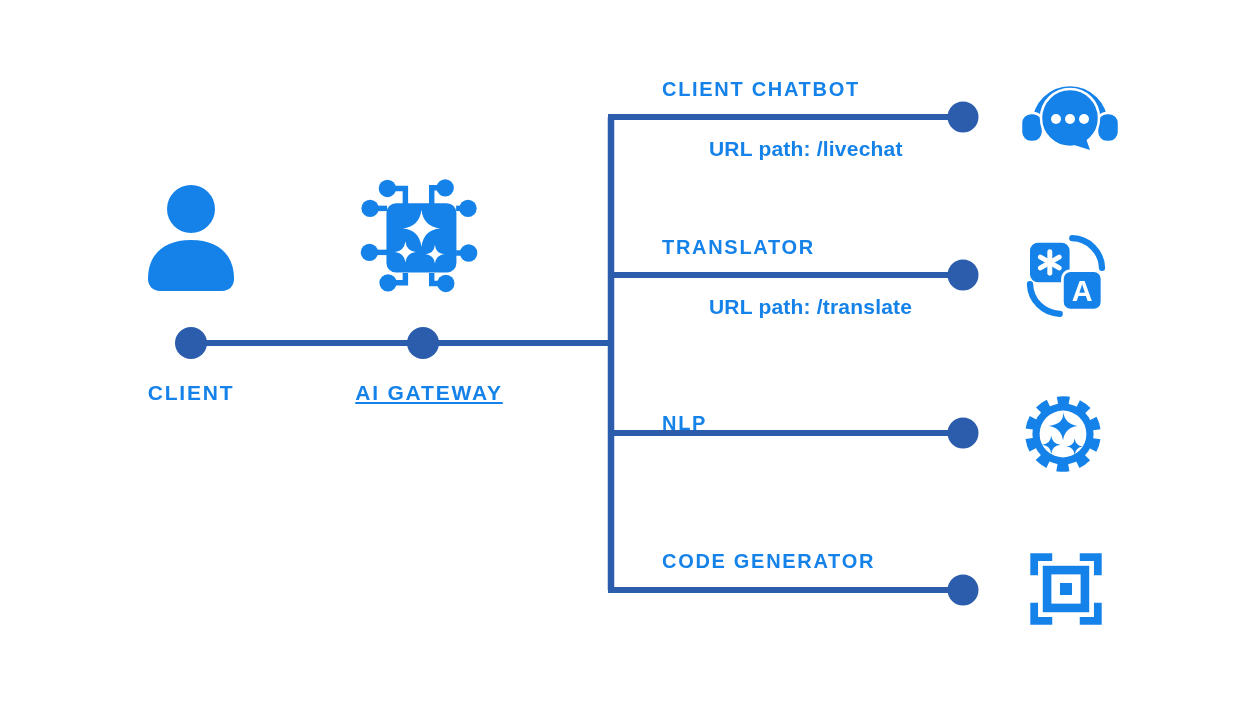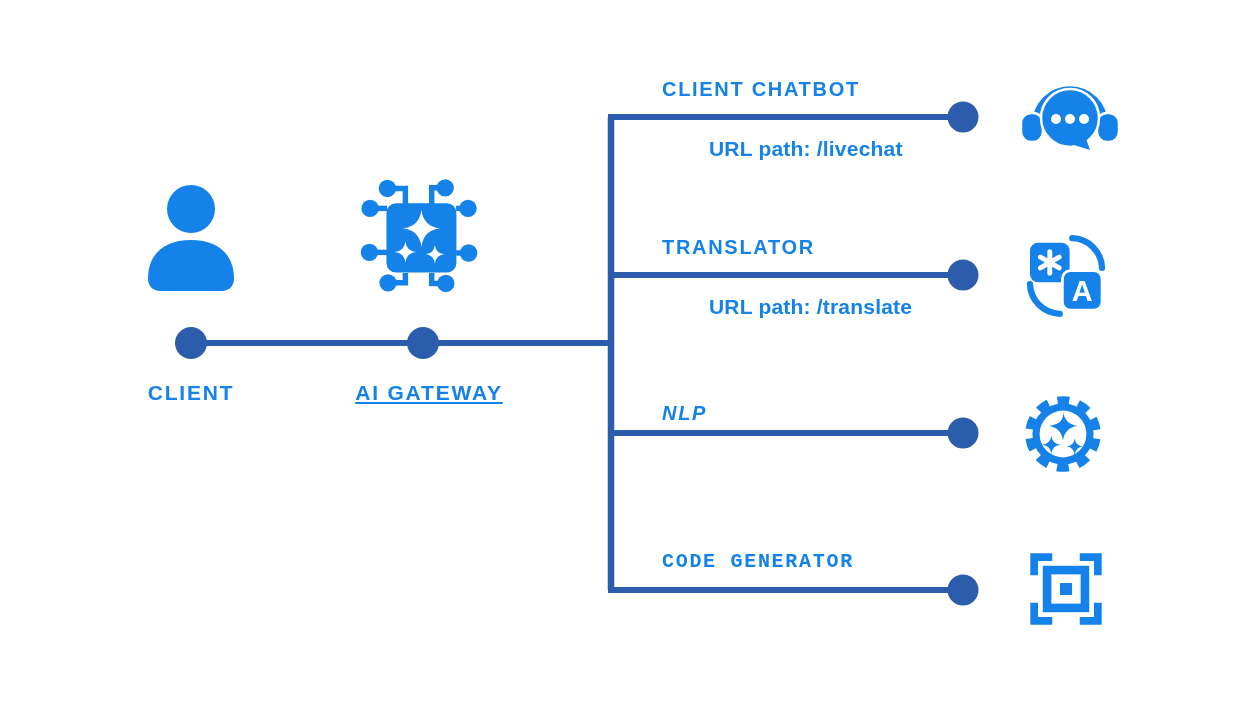--- a/index.html
+++ b/index.html
@@ -110,33 +110,33 @@
     <rect x="10" y="13" width="44" height="44" rx="9" fill="currentColor"></rect>
     <g stroke="#fff" stroke-width="5.5" stroke-linecap="round">
       <line x1="32" y1="23" x2="32" y2="47"></line>
       <line x1="21.6" y1="29" x2="42.4" y2="41"></line>
       <line x1="42.4" y1="29" x2="21.6" y2="41"></line>
     </g>
     <rect x="46" y="44" width="44" height="44" rx="9" fill="currentColor" stroke="#fff" stroke-width="3"></rect>
     <text x="68" y="78" font-size="32" font-weight="700" fill="#fff" text-anchor="middle">A</text>
   </svg>
 
-  <div class="svc-name" style="top:402px;font-style:italic;">NLP</div>
+  <div class="svc-name" style="top:412px;">NLP</div>
   <svg class="icon abs" style="left:1018px; top:386px;" width="90" height="96" viewBox="0 0 100 100">
     <circle cx="50" cy="50" r="35" fill="none" stroke="currentColor" stroke-width="14" stroke-dasharray="12.3 9.7" transform="rotate(8 50 50)"></circle>
     <circle cx="50" cy="50" r="34" fill="currentColor"></circle>
     <circle cx="50" cy="50" r="26" fill="#fff"></circle>
     <g fill="currentColor">
       <path d="M50,25 Q52,39 66,41 Q52,43 50,57 Q48,43 34,41 Q52,39 50,25 Z"></path>
       <path d="M37,52 Q38,61 47,62 Q38,63 37,72 Q36,63 27,62 Q36,61 37,52 Z"></path>
       <path d="M63,55 Q64,63 72,64 Q64,65 63,73 Q62,65 54,64 Q62,63 63,55 Z"></path>
     </g>
   </svg>
 
-  <div class="svc-name" style="top:550px;font-family:Liberation Mono, monospace;">CODE GENERATOR</div>
+  <div class="svc-name" style="top:550px;">CODE GENERATOR</div>
   <svg class="icon abs" style="left:1023px; top:546px;" width="86" height="86" viewBox="0 0 100 100">
     <g stroke="currentColor" stroke-width="9" fill="none">
       <path d="M13,34 V13 H34"></path>
       <path d="M66,13 H87 V34"></path>
       <path d="M87,66 V87 H66"></path>
       <path d="M34,87 H13 V66"></path>
     </g>
     <rect x="28" y="28" width="44" height="44" fill="none" stroke="currentColor" stroke-width="10"></rect>
     <rect x="43" y="43" width="14" height="14" fill="currentColor"></rect>
   </svg>

